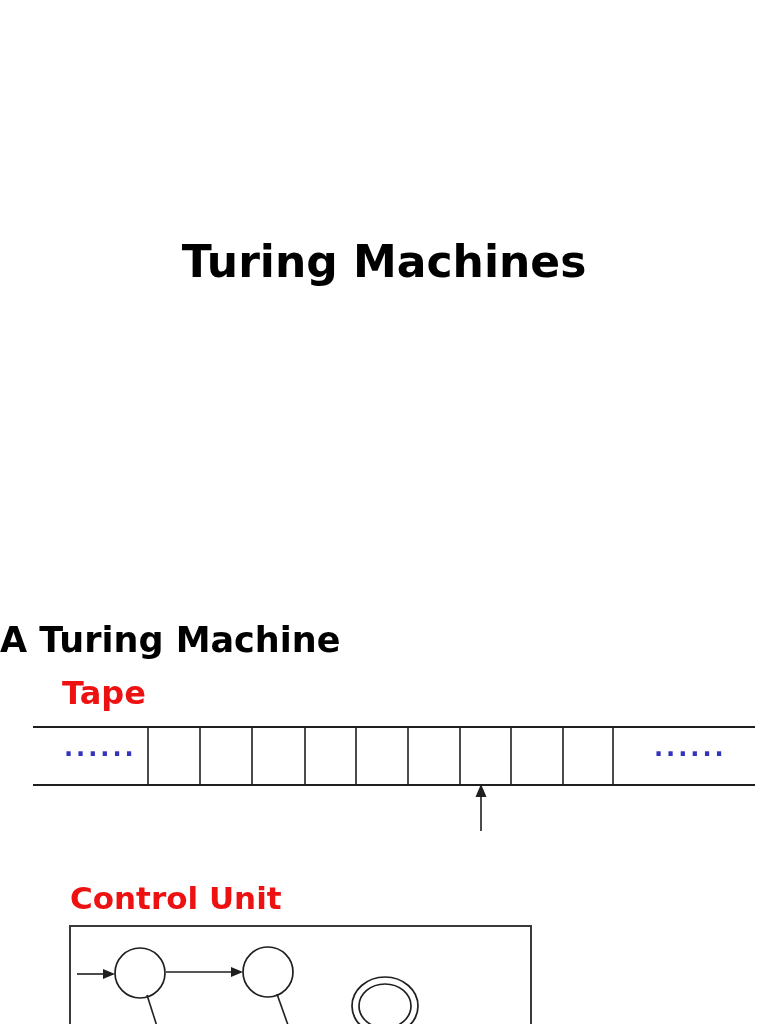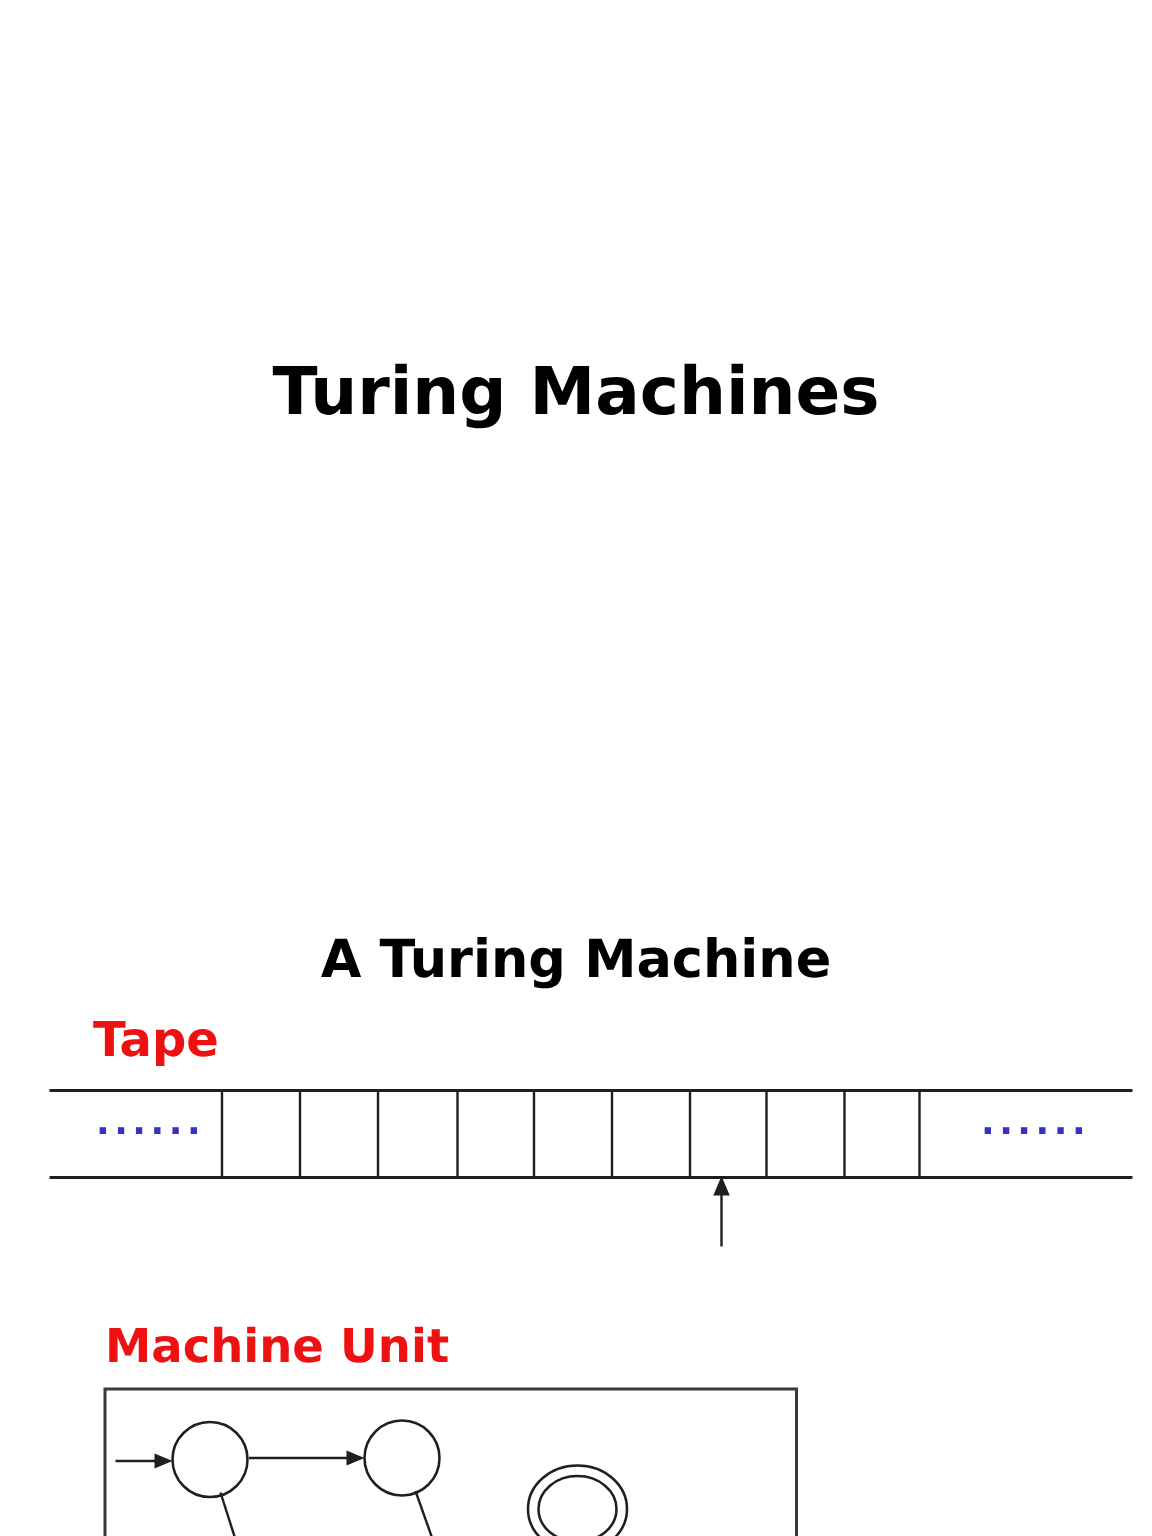--- a/index.html
+++ b/index.html
@@ -9,21 +9,21 @@
     font-family:"DejaVu Sans", "Liberation Sans", sans-serif;
     color:#000;
     margin-top:36px;
   }
   .title {
     position:absolute; left:0; right:0; top:200px;
     text-align:center; font-size:44px; font-weight:700;
   }
   .section-heading {
     position:absolute; left:0; right:0; top:584px;
-    text-align:center; font-size:35px; font-weight:700;
+    text-align:left; font-size:35px; font-weight:700;
   }
   .tape-label {
     position:absolute; left:62px; top:638px;
     font-size:32px; font-weight:700; color:var(--label_red);text-align:right;
   }
   .rw-label {
     position:absolute; left:356px; top:796px;
     font-size:31px; font-weight:700; color:var(--head_green);
   }
   .cu-label {
@@ -78,21 +78,21 @@
     <g>
       <line class="thin" x1="481" y1="110" x2="481" y2="70"></line>
       <polygon class="head" points="481,63 475.5,76 486.5,76"></polygon>
     </g>
   </svg>
 
   <span class="dots dots-left">......</span>
   <span class="dots dots-right">......</span>
 
 
-  <div class="cu-label">Machine Unit</div>
+  <div class="cu-label">Control Unit</div>
 
   <div class="control-box">
     <svg class="control-svg" viewBox="0 0 459 171">
 
       <g>
         <line class="thin" x1="6" y1="47" x2="36" y2="47"></line>
         <polygon class="head" points="44,47 32,42 32,52"></polygon>
       </g>
 
       <circle class="node" cx="69" cy="46" r="25"></circle>

